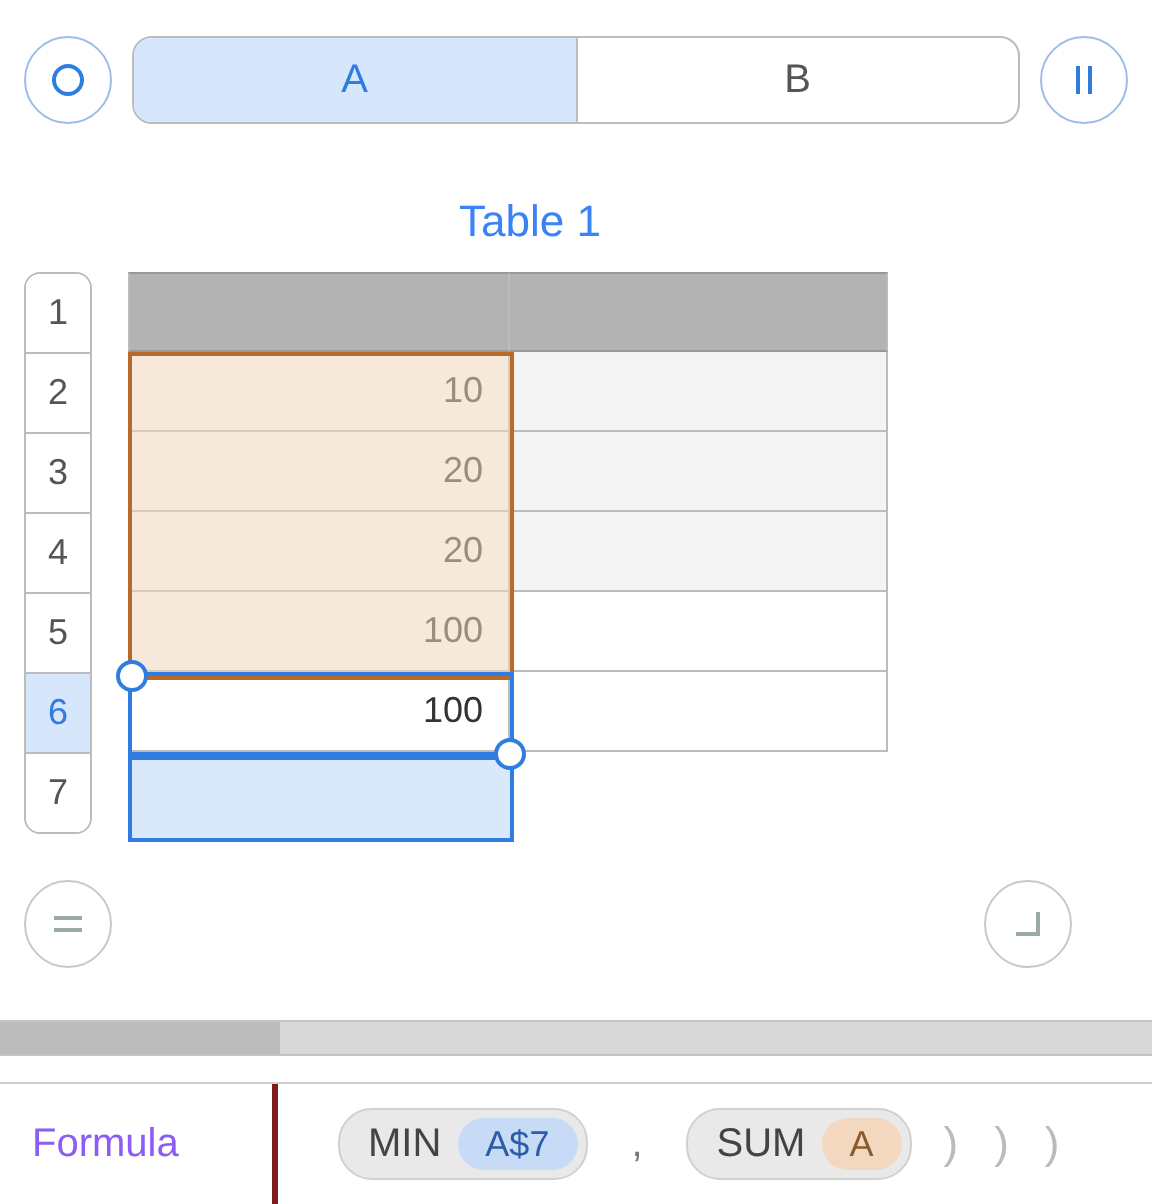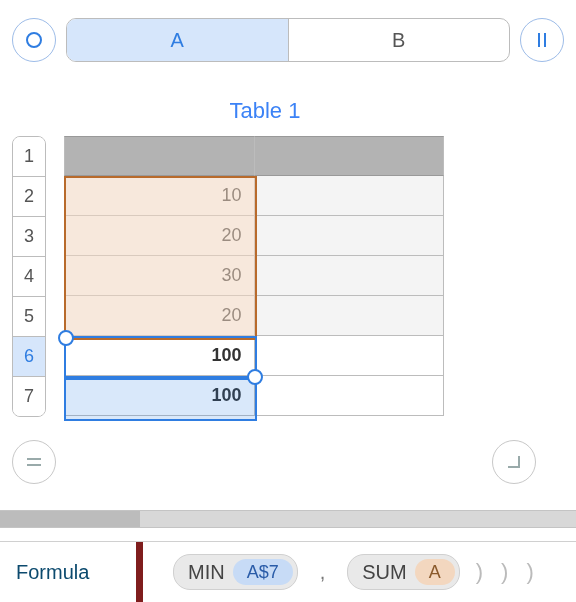--- a/index.html
+++ b/index.html
@@ -33,21 +33,21 @@
   
   .title{position:absolute;left:64px;right:110px;top:98px;text-align:center;font-size:22px;color:#3b82f6;}
 
   
   .grid{position:absolute;left:64px;top:136px;width:380px;}
   .grid-row{display:flex;height:40px;justify-content:center;}
   .cell{flex:1;border-right:1px solid var(--grey-border);border-bottom:1px solid var(--grey-border);display:flex;align-items:center;justify-content:flex-end;padding:0 12px;font-size:18px;background:#fff;position:relative;}
   .grid-row .cell:first-child{border-left:1px solid var(--grey-border);}
   .grid-row.header .cell{background:var(--grey-head);border-bottom:1px solid #999;border-top:1px solid #999;}
   .cell.empty-b{background:var(--grey-light);}
-  .cell.bold{font-weight:700;}
+  .cell.bold{font-weight:400;}
 
   
   .range-orange{position:absolute;left:64px;top:176px;width:189px;height:160px;border:2px solid var(--orange);pointer-events:none;z-index:5;}
   .range-orange::before{content:"";position:absolute;inset:0;background:var(--orange-fill);opacity:.55;}
 
   
   .active-cell{position:absolute;left:64px;top:336px;width:189px;height:40px;border:2px solid var(--blue);pointer-events:none;z-index:6;}
   .handle{position:absolute;width:12px;height:12px;background:#fff;border:2px solid var(--blue);border-radius:50%;z-index:7;}
   .handle.tl{left:58px;top:330px;}
   .handle.br{left:247px;top:369px;}
@@ -60,21 +60,21 @@
   .bot-right{position:absolute;right:40px;top:440px;}
   .circ-grey{width:42px;height:42px;border:1.5px solid #c8c8c8;border-radius:50%;display:flex;align-items:center;justify-content:center;color:#9aa;background:#fff;}
   .circ-grey svg{width:18px;height:18px;stroke:currentColor;fill:none;stroke-width:2;}
 
   
   .strip{position:absolute;left:0;right:0;top:510px;height:16px;background:#d8d8d8;border-top:1px solid #c4c4c4;border-bottom:1px solid #c4c4c4;}
   .strip::after{content:"";position:absolute;left:0;top:0;bottom:0;width:140px;background:#bcbcbc;}
 
   
   .formula-bar{position:absolute;left:0;right:0;bottom:0;height:60px;border-top:1px solid #d0d0d0;display:flex;align-items:center;}
-  .formula-label{width:120px;text-align:left;padding-left:16px;font-size:20px;color:#0c4a6e;border-right:7px solid #7f1d1d;align-self:stretch;display:flex;align-items:center;}
+  .formula-label{width:120px;text-align:left;padding-left:16px;font-size:20px;color:#8b5cf6;border-right:3px solid #7f1d1d;align-self:stretch;display:flex;align-items:center;}
   .formula-content{flex:1;display:flex;align-items:center;padding-left:30px;gap:14px;font-size:20px;color:#444;overflow:hidden;white-space:nowrap;}
   .pill{display:inline-flex;align-items:center;height:34px;border-radius:17px;padding:0 4px 0 14px;background:#e9e9e9;border:1px solid #d0d0d0;}
   .pill .fn{padding-right:8px;}
   .chip{display:inline-flex;align-items:center;height:26px;border-radius:13px;padding:0 14px;font-size:18px;}
   .chip.blue{background:#c7dbf6;color:#2a5ca8;text-align:center;}
   .chip.orange{background:#f3d7bf;color:#8a5a2c;}
   .comma{padding:0 8px;color:#777;}
   .paren{color:#bbb;padding:0 2px;font-size:22px;}
 </style>
 </head>
@@ -114,24 +114,20 @@
   <div class="grid-row header">
     <div class="cell"></div>
     <div class="cell"></div>
   </div>
   <div class="grid-row">
     <div class="cell">10</div>
     <div class="cell empty-b"></div>
   </div>
   <div class="grid-row">
     <div class="cell">20</div>
-    <div class="cell empty-b"></div>
-  </div>
-  <div class="grid-row">
-    <div class="cell">30</div>
     <div class="cell empty-b"></div>
   </div>
   <div class="grid-row">
     <div class="cell">20</div>
     <div class="cell empty-b"></div>
   </div>
   <div class="grid-row">
     <div class="cell bold">100</div>
     <div class="cell"></div>
   </div>

